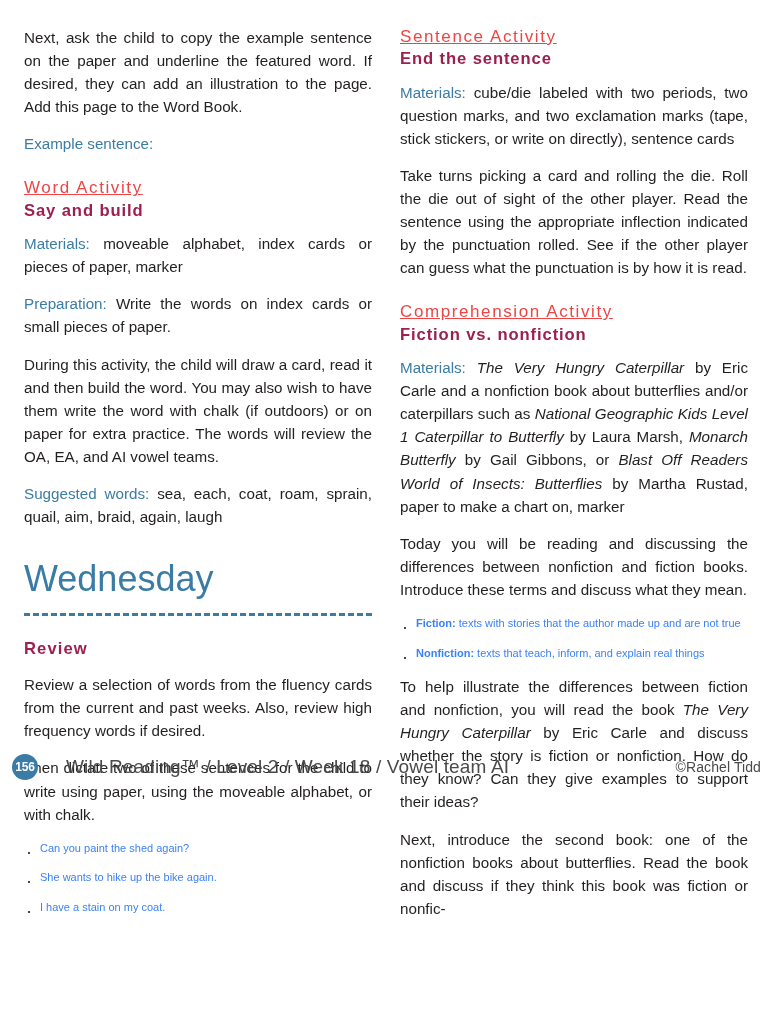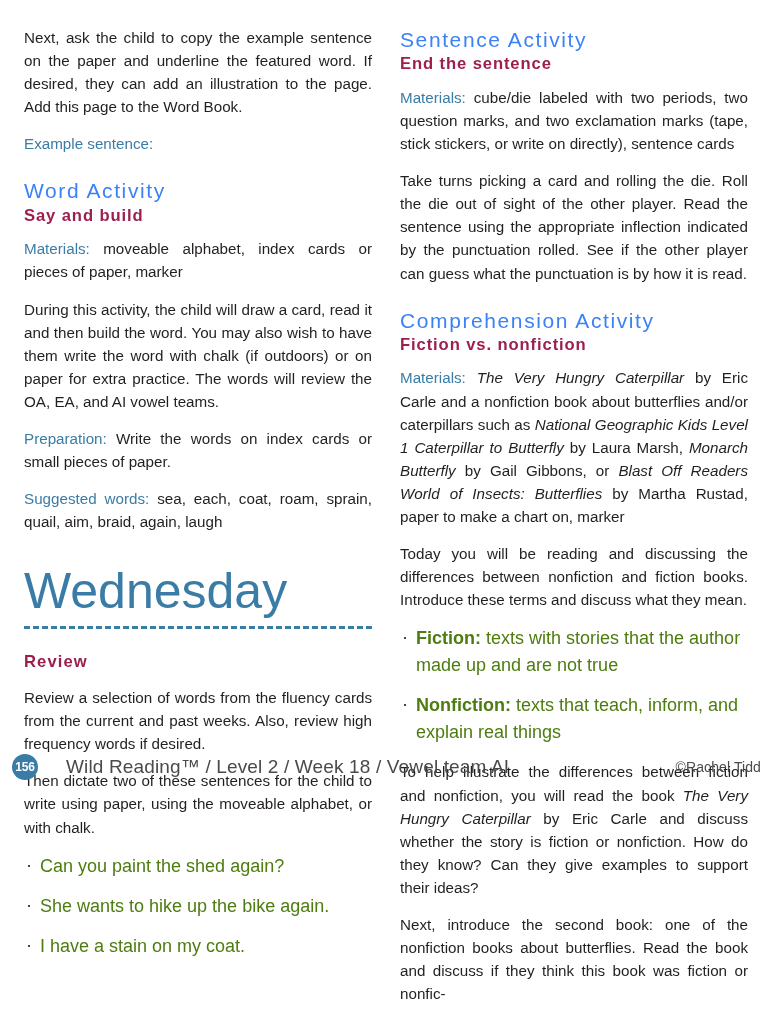--- a/index.html
+++ b/index.html
@@ -42,43 +42,44 @@
     color: #231f20;
     text-align: justify;
     -webkit-hyphens: auto;
     hyphens: auto;
   }
   p.last { margin-bottom: 0; }
   .lbl {
     color: #3a7ca5;
   }
   .eyebrow {
-    font-size: 21px;
-    color: #3b82f6;
+    font-size: 17px;
+    color: #ef4444;
     letter-spacing: 1.6px;
     margin: 0;
     line-height: 1.3;
+    text-decoration: underline;
   }
   .sect-title {
     font-size: 16.6px;
     font-weight: bold;
     color: #9c1f4f;
     letter-spacing: 0.9px;
     margin: 0 0 11px 0;
     line-height: 1.3;
   }
   .sect-block { margin-top: 22px; }
   .sect-block.first { margin-top: 0; }
   .day-heading {
-    font-size: 50px;
+    font-size: 36px;
     font-weight: 300;
     color: #3a7ca5;
     letter-spacing: 0px;
     line-height: 1.05;
-    margin: 32px 0 8px 0;
+    margin: 32px 0 15px 0;
   }
   .day-rule {
     border: none;
     border-top: 3px dashed #3a7ca5;
     margin: 6px 0 20px 0;
     height: 0;
   }
   .review-title {
     font-size: 16.6px;
     font-weight: bold;
@@ -88,23 +89,23 @@
   }
   ul.bullets {
     list-style: none;
     margin: 0 0 14px 0;
     padding: 0;
   }
   ul.bullets li {
     position: relative;
     padding-left: 16px;
     margin-bottom: 13px;
-    font-size: 18px;
+    font-size: 11px;
     line-height: 1.5;
-    color: #4d7c0f;
+    color: #3b82f6;
   }
   ul.bullets li:last-child { margin-bottom: 0; }
   ul.bullets li::before {
     content: "\00B7";
     position: absolute;
     left: 2px;
     top: -1px;
     font-size: 18px;
     line-height: 1.5;
     color: #231f20;
@@ -163,23 +164,23 @@
         <span class="lbl">Example sentence:</span>
       </p>
 
 
       <div class="sect-block">
         <p class="eyebrow">Word Activity</p>
         <p class="sect-title">Say and build</p>
 
         <p><span class="lbl">Materials:</span><span> moveable alphabet, index cards or pieces of paper, marker</span></p>
 
+        <p><span class="lbl">Preparation:</span><span> Write the words on index cards or small pieces of paper.</span></p>
+
         <p>During this activity, the child will draw a card, read it and then build the word. You may also wish to have them write the word with chalk (if outdoors) or on paper for extra practice. The words will review the OA, EA, and AI vowel teams.</p>
-
-        <p><span class="lbl">Preparation:</span><span> Write the words on index cards or small pieces of paper.</span></p>
 
         <p class="last"><span class="lbl">Suggested words:</span><span> sea, each, coat, roam, sprain, quail, aim, braid, again, laugh</span></p>
       </div>
 
       <h1 class="day-heading">Wednesday</h1>
       <hr class="day-rule">
 
       <div>
         <p class="review-title">Review</p>
         <p>Review a selection of words from the fluency cards from the current and past weeks. Also, review high frequency words if desired.</p>

